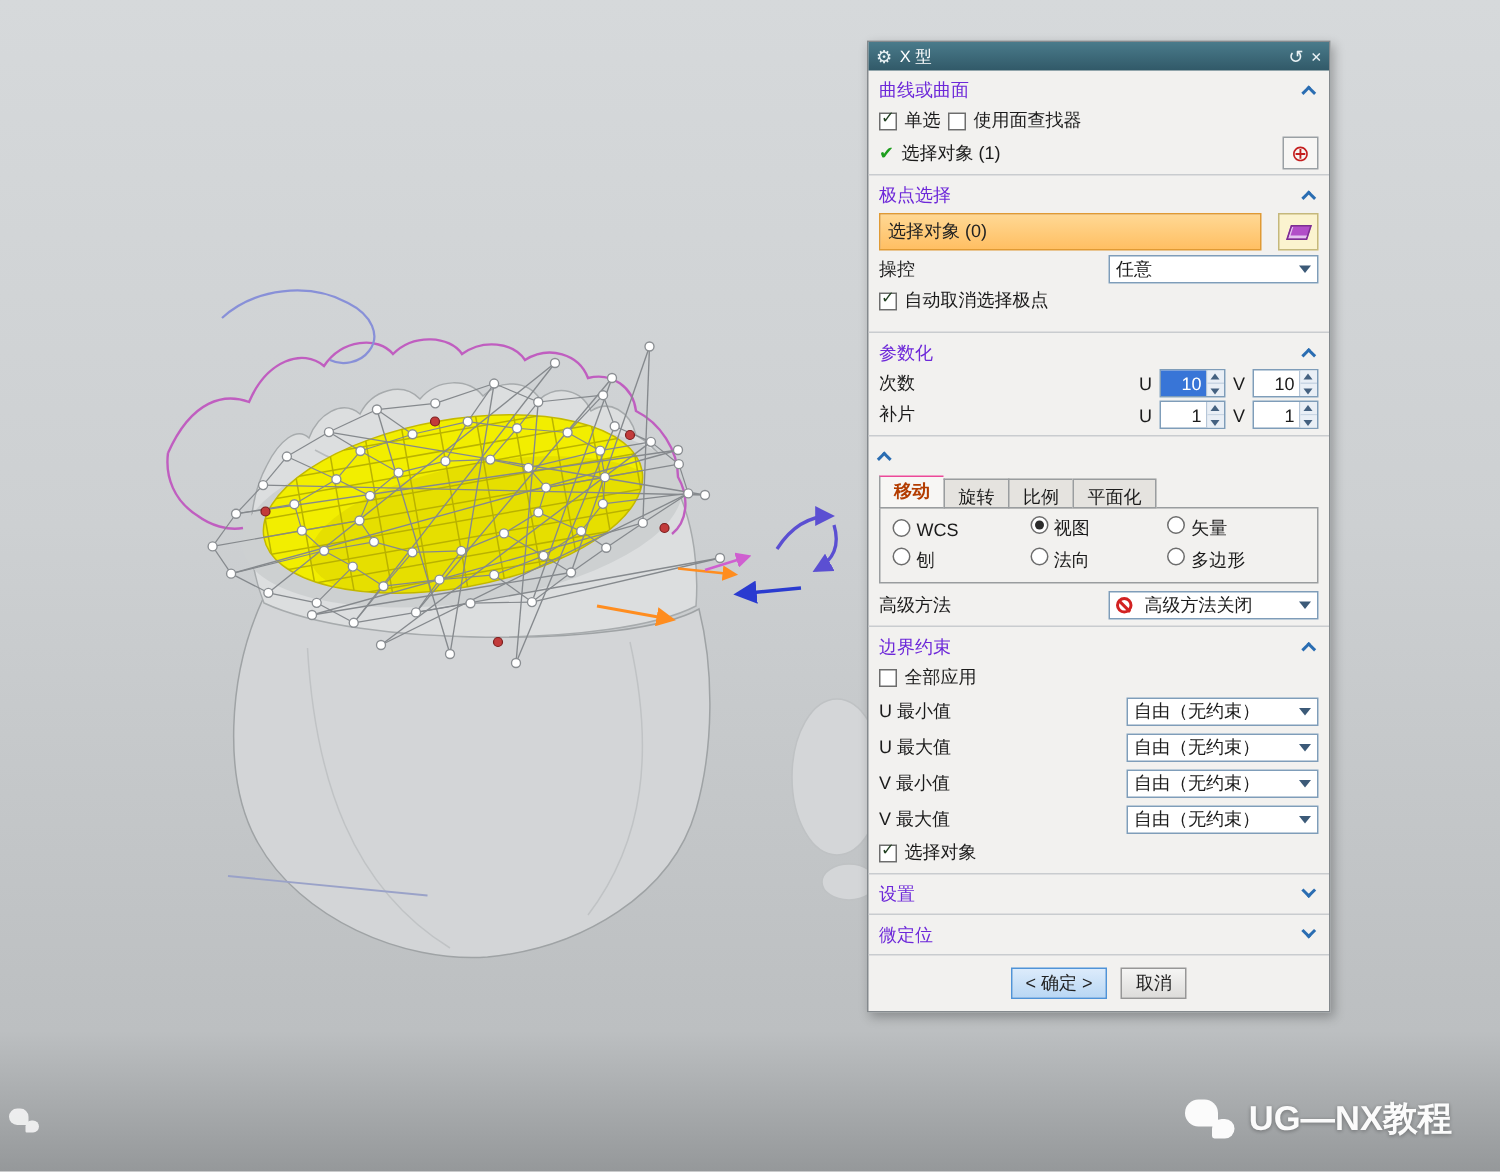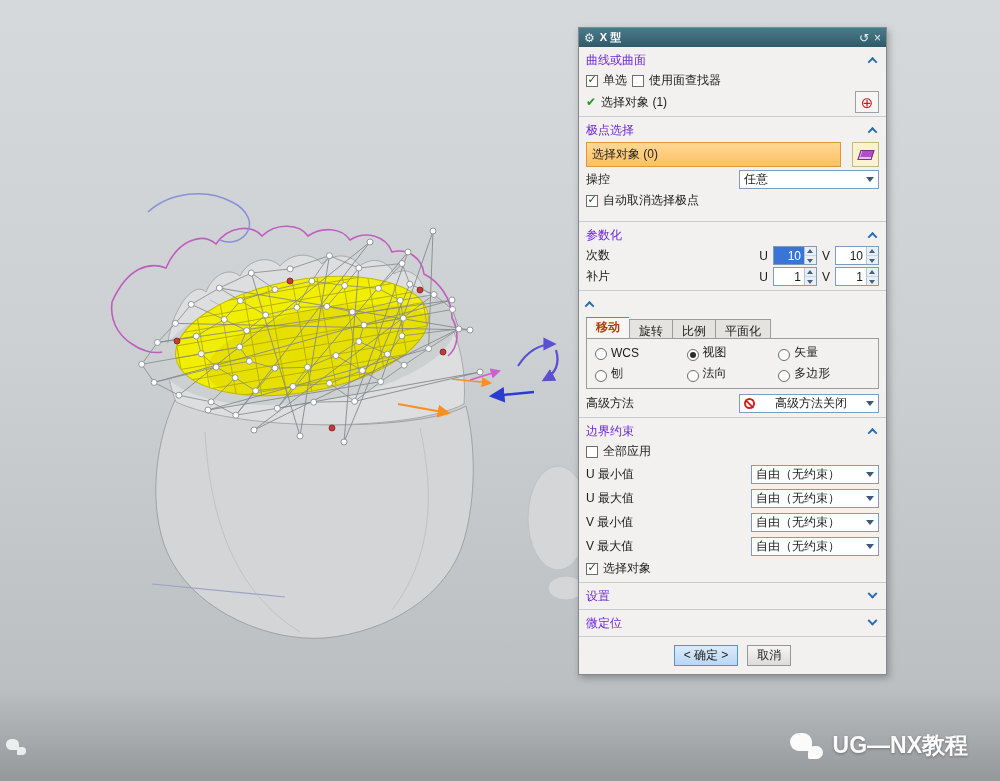--- a/index.html
+++ b/index.html
@@ -9,21 +9,21 @@
     font-family:"Liberation Sans","DejaVu Sans",sans-serif;
     background:linear-gradient(180deg,#d6d9db 0%,#cdd0d2 45%,#bcbfc1 88%,#95989a 100%);
   }
   svg.scene{position:absolute;left:0;top:0}
 
   
   .dialog{position:absolute;left:578px;top:27px;width:309px;background:#f2f1ef;
     border:1px solid #84898d;box-shadow:2px 3px 7px rgba(0,0,0,.28);font-size:12px;color:#1b1b1b}
   .titlebar{height:19px;background:linear-gradient(#4a7b8b,#315968);color:#fff;
     display:flex;align-items:center;padding:0 5px;gap:5px;font-size:11px}
-  .titlebar .title{flex:1;font-weight:bold}
+  .titlebar .title{flex:1;font-weight:normal}
   .tbtn{cursor:default;font-size:12px;line-height:1;color:#eaf2f5}
   .dbody{padding:3px 7px 8px}
   .hr{height:1px;background:#c9cccf;margin:3px -7px}
   .gap{height:7px}
   .sec{display:flex;align-items:center;height:20px}
   .sec .t{color:#6d28d9;flex:1}
   .chev{width:7px;height:7px;border-right:2px solid #2a6db2;border-bottom:2px solid #2a6db2;margin-right:3px}
   .chev.up{transform:rotate(225deg) translate(-1px,-1px)}
   .chev.down{transform:rotate(45deg) translate(-2px,-2px)}
   .row{display:flex;align-items:center;min-height:21px;gap:5px}
@@ -34,21 +34,21 @@
   .targetbtn{margin-left:auto;width:24px;height:22px;border:1px solid #9aa0a4;background:#f7f6f4;
     display:flex;align-items:center;justify-content:center;color:#c41e1e;font-size:15px;line-height:1}
   .selrow{display:flex;align-items:flex-end;gap:11px;margin:2px 0}
   .selbar{flex:1;display:flex;align-items:center;padding:0 5px;height:25px;
     background:linear-gradient(#ffd894,#ffbf63);border:1px solid #e09a34;color:#222}
   .surfbtn{width:27px;height:25px;border:1px solid #c5b87c;background:#fbf3cf;
     display:flex;align-items:center;justify-content:center}
   .surfglyph{width:14px;height:10px;background:#b24fc8;transform:skewX(-18deg);
     box-shadow:1px -2px 0 0 #e4c3ef inset;border:1px solid #7c2f91}
   .dd{display:flex;align-items:center;background:#fff;border:1px solid #7f9db9;height:19px;
-    padding:0 4px;gap:20px}
+    padding:0 4px;gap:8px}
   .dd .lbl{flex:1;white-space:nowrap;overflow:hidden}
   .dda{width:0;height:0;border-left:4px solid transparent;border-right:4px solid transparent;
     border-top:5px solid #3c5a78;flex:0 0 auto}
   .dd140{width:140px;margin-left:auto}
   .dd128{width:128px;margin-left:auto}
   .nosym{width:11px;height:11px;border:2px solid #d22222;border-radius:50%;position:relative;flex:0 0 auto}
   .nosym::after{content:"";position:absolute;left:-2px;top:3px;width:11px;height:2px;background:#d22222;transform:rotate(45deg)}
   
   .pr{display:flex;align-items:center;margin-left:auto;gap:5px}
   .spinbox{display:inline-flex;width:44px;height:19px;border:1px solid #7f9db9;background:#fff}
@@ -60,21 +60,21 @@
   .sup::after,.sdn::after{content:"";position:absolute;left:2px}
   .sup::after{top:2px;border-left:3px solid transparent;border-right:3px solid transparent;border-bottom:4px solid #446180}
   .sdn::after{top:3px;border-left:3px solid transparent;border-right:3px solid transparent;border-top:4px solid #446180}
   
   .tabs{display:flex;align-items:flex-end;margin-top:3px}
   .tab{height:20px;padding:3px 9px 0;background:#e5e3df;border:1px solid #9a9d9f;border-right:none}
   .tab:last-child{border-right:1px solid #9a9d9f}
   .tab.active{background:#f7f6f4;color:#b33c00;border-top:1px solid #ec4899;height:22px;font-weight:bold;padding-top:1px}
   .mpanel{border:1px solid #9a9d9f;margin-top:-1px;padding:3px 8px 4px;background:#f2f1ef}
   .mrow{display:flex;align-items:center;height:21px}
-  .ri{display:flex;align-items:flex-end;width:33.3%}
+  .ri{display:flex;align-items:flex-start;width:33.3%}
   .radio{width:12px;height:12px;border:1px solid #6d6d6d;border-radius:50%;background:#fff;
     display:inline-flex;align-items:center;justify-content:center;margin-right:4px;flex:0 0 auto}
   .radio .dot{width:6px;height:6px;border-radius:50%;background:#2c2c2c;display:none}
   .radio.sel .dot{display:block}
   
   .brow{display:flex;align-items:center;height:24px}
   
   .footer{display:flex;justify-content:center;gap:9px;margin-top:8px}
   .btn{height:21px;padding:0 9px;font-size:12px;border:1px solid #979797;
     background:linear-gradient(#f5f5f4,#dddcda);color:#222}

